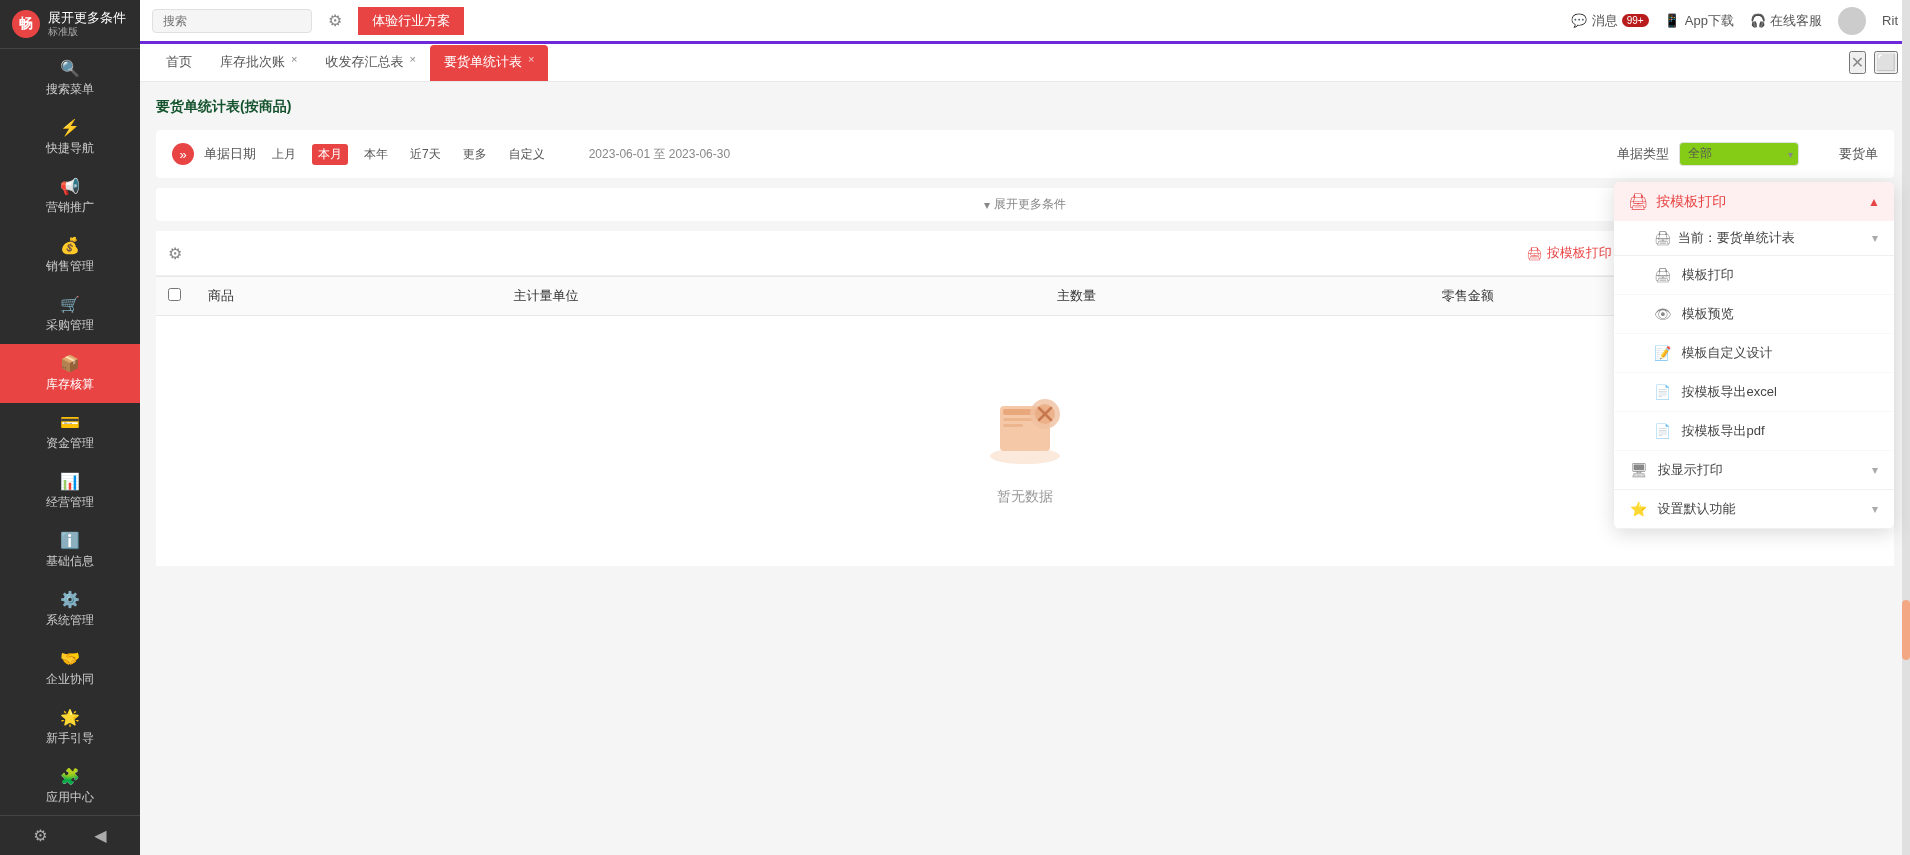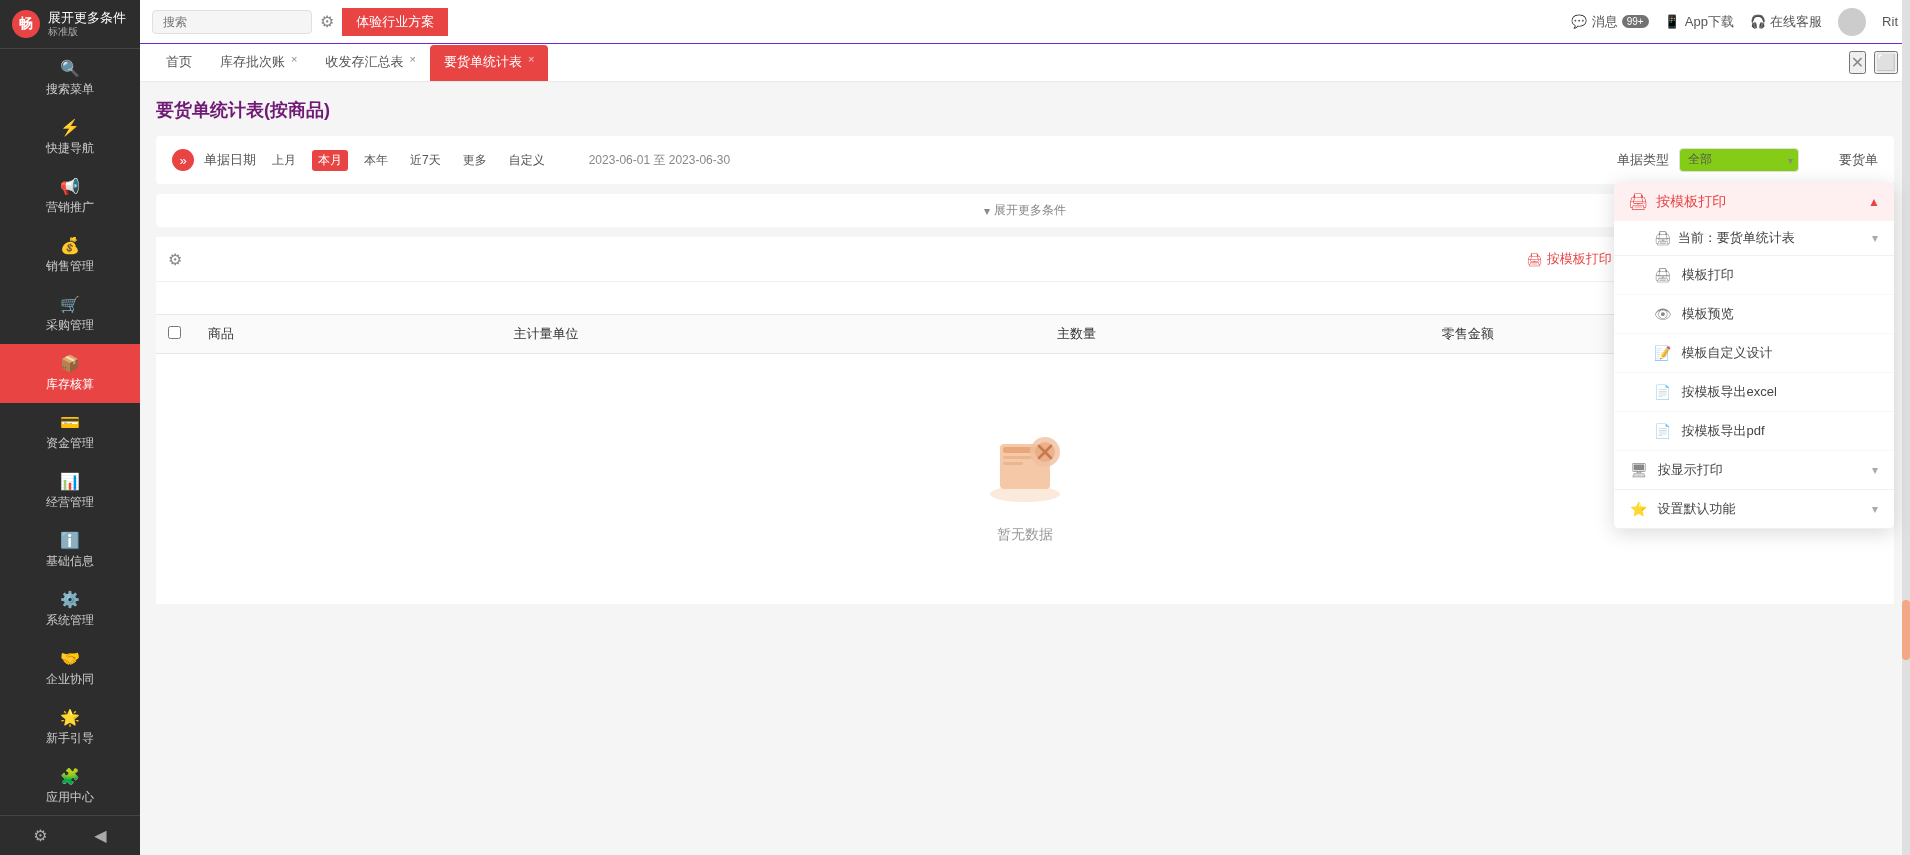--- a/index.html
+++ b/index.html
@@ -69,22 +69,22 @@
       overflow: hidden;
     }
 
     
     .topbar {
       background: #fff;
       height: 44px;
       display: flex;
       align-items: center;
       padding: 0 12px;
-      border-bottom: 1px solid #6d28d9;
-      gap: 8px;
+      border-bottom: 3px solid #6d28d9;
+      gap: 16px;
       flex-shrink: 0;
     }
     .topbar-search {
       background: #f5f5f5;
       border: 1px solid #e0e0e0;
       border-radius: 4px;
       padding: 4px 10px;
       font-size: 12px;
       color: #999;
       width: 160px;
@@ -96,21 +96,21 @@
       border: none;
       border-radius: 0;
       padding: 5px 14px;
       font-size: 13px;
       cursor: pointer;
     }
     .topbar-spacer { flex: 1; }
     .topbar-actions { display: flex; align-items: center; gap: 16px; }
     .topbar-action-item { display: flex; align-items: center; gap: 4px; color: #555; font-size: 13px; cursor: pointer; }
     .topbar-action-item .badge {
-      background: #737373;
+      background: #b91c1c;
       color: white;
       border-radius: 10px;
       font-size: 10px;
       padding: 1px 5px;
     }
     .topbar-avatar { width: 28px; height: 28px; border-radius: 50%; background: #ccc; }
     .topbar-username { color: #555; font-size: 13px; }
 
     
     .tabs {
@@ -145,23 +145,23 @@
     
     .page-content {
       flex: 1;
       background: #f5f5f5;
       overflow-y: auto;
       padding: 16px;
       position: relative;
     }
 
     .page-title {
-      font-size: 18px;
+      font-size: 14px;
       font-weight: bold;
-      color: #701a75;
+      color: #14532d;
       margin-bottom: 14px;
     }
 
     
     .filter-bar {
       background: #fff;
       border-radius: 4px;
       padding: 12px 16px;
       margin-bottom: 10px;
       display: flex;
@@ -293,21 +293,20 @@
       font-size: 13px;
       cursor: pointer;
     }
     .toolbar-more-btn { color: #888; font-size: 16px; cursor: pointer; background: none; border: none; }
 
     
     .data-table {
       width: 100%;
       background: #fff;
       border-collapse: collapse;
-      margin-top: 32px;
     }
     .data-table th {
       background: #fafafa;
       border-bottom: 1px solid #e8e8e8;
       border-top: 1px solid #e8e8e8;
       padding: 10px 12px;
       text-align: left;
       color: #333;
       font-weight: normal;
       font-size: 13px;

